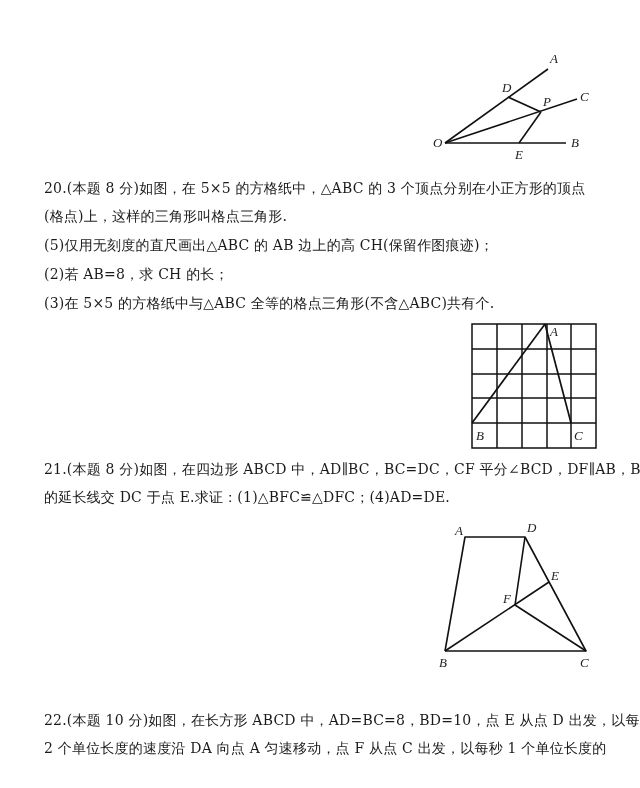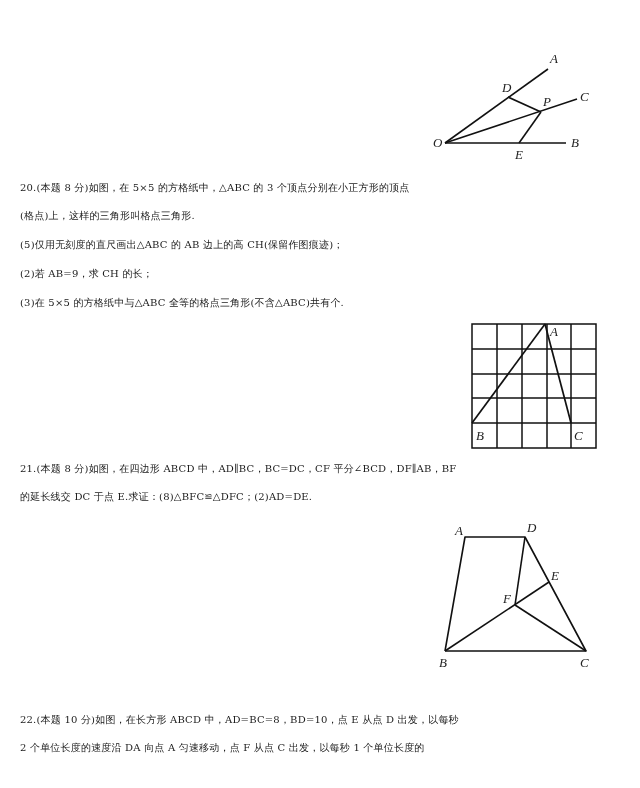--- a/index.html
+++ b/index.html
@@ -1,18 +1,18 @@
 <!DOCTYPE html>
 <html><head>
 <meta charset="utf-8">
 <style>
   html, body { margin:0; padding:0; background:#ffffff; }
   body { width:640px; height:788px; position:relative; overflow:hidden;
          font-family:"DejaVu Serif", "Liberation Serif", serif; color:#1a1a1a; }
-  .line { position:absolute; left:20px; font-size:10px; line-height:20px; white-space:nowrap; letter-spacing:0.2px; }
+  .line { position:absolute; left:44px; font-size:14px; line-height:20px; white-space:nowrap; letter-spacing:0.2px; }
   svg.fig { position:absolute; left:0; top:0; overflow:visible; }
   svg text { font-family:"Liberation Serif", "DejaVu Serif", serif; font-style:italic; font-size:13px; fill:#222; }
 </style>
 </head>
 <body>
 
 <svg class="fig" width="640" height="788">
   <g stroke="#111" stroke-width="1.6" fill="none">
     <line x1="445" y1="143" x2="548" y2="69"></line>
     <line x1="445" y1="143" x2="577" y2="99"></line>
@@ -25,21 +25,21 @@
   <text x="571" y="147">B</text>
   <text x="502" y="92">D</text>
   <text x="543" y="106">P</text>
   <text x="433" y="147">O</text>
   <text x="515" y="159">E</text>
 </svg>
 
 <div class="line" style="top:178px">20.(本题 8 分)如图，在 5×5 的方格纸中，△ABC 的 3 个顶点分别在小正方形的顶点</div>
 <div class="line" style="top:206px">(格点)上，这样的三角形叫格点三角形.</div>
 <div class="line" style="top:235px">(5)仅用无刻度的直尺画出△ABC 的 AB 边上的高 CH(保留作图痕迹)；</div>
-<div class="line" style="top:264px">(2)若 AB=9，求 CH 的长；</div>
+<div class="line" style="top:264px">(2)若 AB=8，求 CH 的长；</div>
 <div class="line" style="top:293px">(3)在 5×5 的方格纸中与△ABC 全等的格点三角形(不含△ABC)共有个.</div>
 
 <svg class="fig" width="640" height="788">
   <g stroke="#111" stroke-width="1.5" fill="none">
     <rect x="472" y="324" width="124" height="124"></rect>
     <line x1="497" y1="324" x2="497" y2="448"></line>
     <line x1="522" y1="324" x2="522" y2="448"></line>
     <line x1="547" y1="324" x2="547" y2="448"></line>
     <line x1="571" y1="324" x2="571" y2="448"></line>
     <line x1="472" y1="349" x2="596" y2="349"></line>
@@ -50,21 +50,21 @@
   <g stroke="#111" stroke-width="1.7" fill="none">
     <line x1="472" y1="423" x2="545" y2="324"></line>
     <line x1="545" y1="324" x2="571" y2="423"></line>
   </g>
   <text x="550" y="336">A</text>
   <text x="476" y="440">B</text>
   <text x="574" y="440">C</text>
 </svg>
 
 <div class="line" style="top:459px">21.(本题 8 分)如图，在四边形 ABCD 中，AD∥BC，BC=DC，CF 平分∠BCD，DF∥AB，BF</div>
-<div class="line" style="top:487px">的延长线交 DC 于点 E.求证：(8)△BFC≌△DFC；(2)AD=DE.</div>
+<div class="line" style="top:487px">的延长线交 DC 于点 E.求证：(1)△BFC≌△DFC；(4)AD=DE.</div>
 
 <svg class="fig" width="640" height="788">
   <g stroke="#111" stroke-width="1.6" fill="none" stroke-linejoin="round">
     <polyline points="445,651 465,537 525,537 586,651 445,651"></polyline>
     <line x1="525" y1="537" x2="515" y2="605"></line>
     <line x1="445" y1="651" x2="549" y2="582"></line>
     <line x1="515" y1="605" x2="586" y2="651"></line>
   </g>
   <text x="455" y="535">A</text>
   <text x="527" y="532">D</text>

